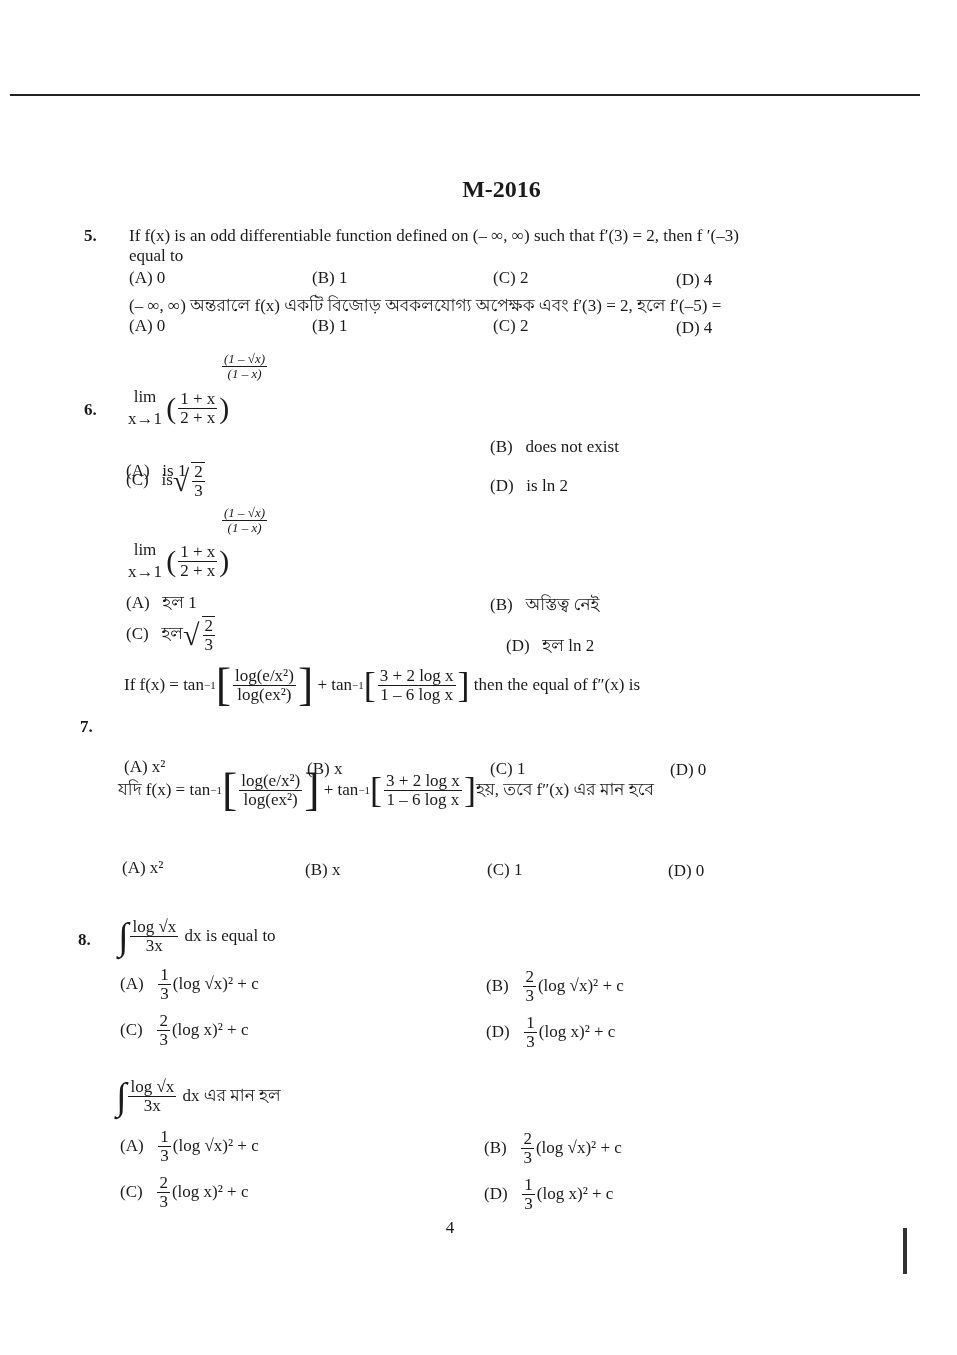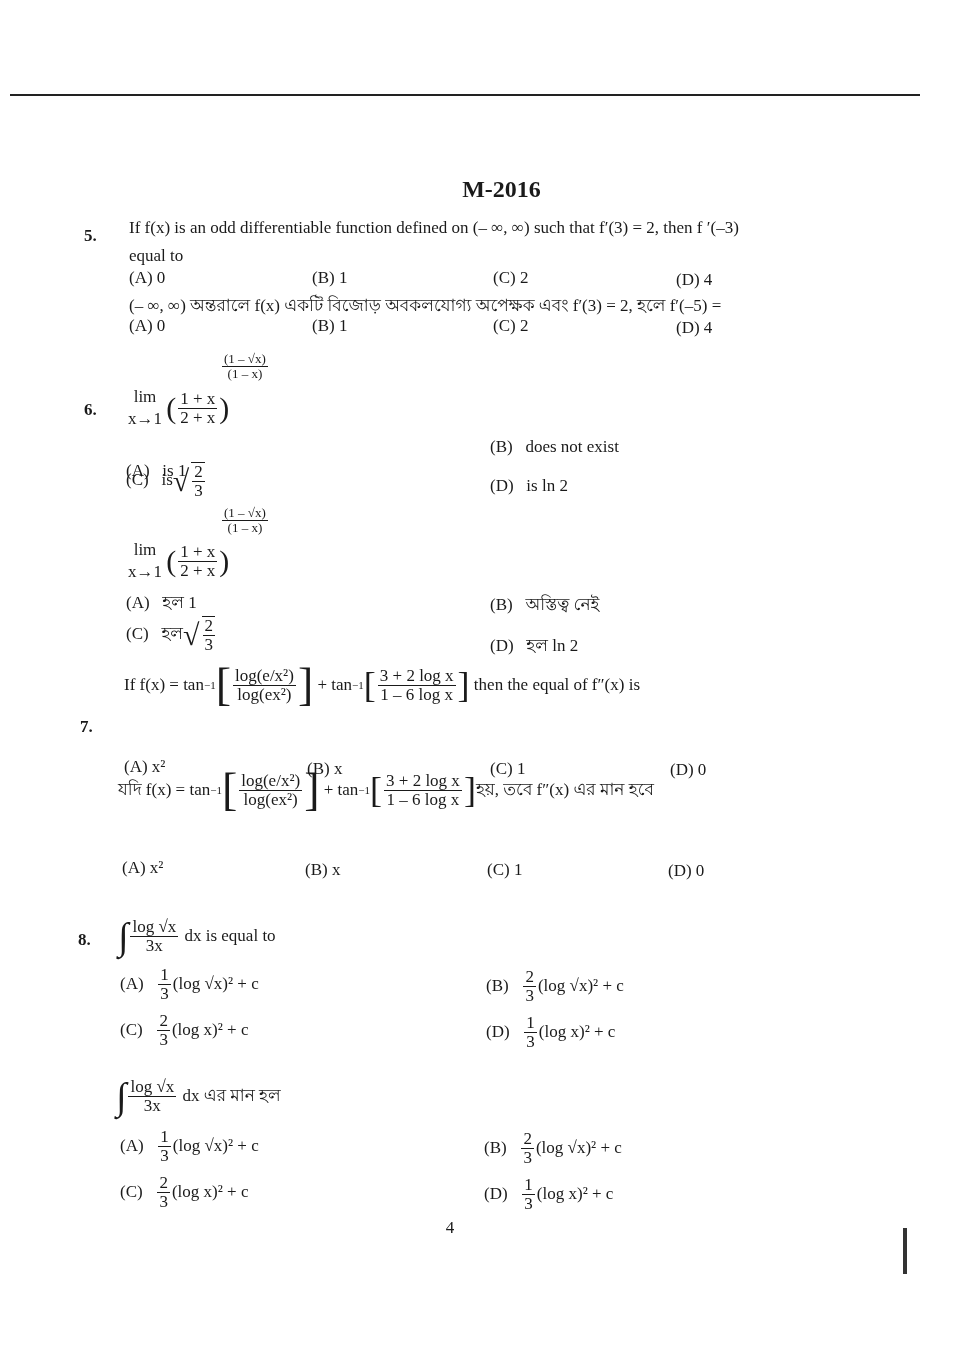--- a/index.html
+++ b/index.html
@@ -6,39 +6,39 @@
   body {
     width: 957px; height: 1355px; background: #ffffff; position: relative; overflow: hidden;
     font-family: "Liberation Serif", "DejaVu Serif", serif; color: #1a1a1a; font-size: 17px;
   }
   .abs { position: absolute; white-space: nowrap; }
   .rule { position: absolute; left: 10px; top: 94px; width: 910px; height: 2px; background: #222; }
   .header { left: 0; width: 957px; top: 176px; text-align: center; font-weight: bold; font-size: 24px; margin-left: 23px; }
   .qnum { font-weight: bold; }
   .frac { display: inline-flex; flex-direction: column; vertical-align: middle; text-align: center; line-height: 1.05; margin: 0 2px; }
   .frac > span:first-child { border-bottom: 1px solid #1a1a1a; padding: 0 2px; }
-  .frac.small { font-size: 13px; }
+  .frac.small { font-size: 13px; font-style: italic; }
   .sqrt { border-top: 1px solid #1a1a1a; padding-left: 1px; }
   .sup { font-size: 11px; vertical-align: super; }
   .big-paren { font-size: 30px; vertical-align: middle; font-weight: lighter; }
   .big-brack { font-size: 46px; vertical-align: middle; font-weight: lighter; line-height: 1; }
   .integral { font-size: 38px; vertical-align: middle; font-weight: lighter; }
   .lim { display: inline-flex; flex-direction: column; align-items: center; vertical-align: middle; line-height: 1.3; }
   .sqrt-sym { font-size: 30px; vertical-align: middle; font-weight: lighter; }
   .page-num { left: 0; width: 900px; text-align: center; top: 1218px; font-size: 17px; }
   .mark { position: absolute; left: 903px; top: 1228px; width: 4px; height: 46px; background: #333; }
 </style>
 </head>
 <body>
 
 <div class="rule"></div>
 <div class="abs header">M-2016</div>
 
 <div class="abs qnum" style="left:84px;top:226px;">5.</div>
-<div class="abs" style="left:129px;top:218px;font-family:Liberation Serif, serif;">If f(x) is an odd differentiable function defined on (– ∞, ∞) such that f′(3) = 2, then f ′(–3)</div>
+<div class="abs" style="left:129px;top:226px;font-family:Liberation Serif, serif;">If f(x) is an odd differentiable function defined on (– ∞, ∞) such that f′(3) = 2, then f ′(–3)</div>
 <div class="abs" style="left:129px;top:246px;">equal to</div>
 <div class="abs" style="left:129px;top:268px;">(A)   0</div>
 <div class="abs" style="left:312px;top:268px;">(B)   1</div>
 <div class="abs" style="left:493px;top:268px;">(C)   2</div>
 <div class="abs" style="left:676px;top:270px;">(D)   4</div>
 <div class="abs" style="left:129px;top:292px;">(– ∞, ∞) অন্তরালে  f(x) একটি বিজোড় অবকলযোগ্য অপেক্ষক এবং f′(3) = 2, হলে f′(–5) =</div>
 <div class="abs" style="left:129px;top:316px;">(A)   0</div>
 <div class="abs" style="left:312px;top:316px;">(B)   1</div>
 <div class="abs" style="left:493px;top:316px;">(C)   2</div>
 <div class="abs" style="left:676px;top:318px;">(D)   4</div>
@@ -83,21 +83,21 @@
       <span>1 + x</span>
       <span>2 + x</span>
     </span><span class="big-paren">)</span>
 </div>
 <div class="abs" style="left:126px;top:589px;"><span>(A)</span>&nbsp;&nbsp;&nbsp;<span>হল 1</span></div>
 <div class="abs" style="left:490px;top:591px;"><span>(B)</span>&nbsp;&nbsp;&nbsp;<span>অস্তিত্ব নেই</span></div>
 <div class="abs" style="left:126px;top:616px;"><span>(C)</span>&nbsp;&nbsp;&nbsp;<span>হল</span><span class="sqrt-sym">√</span><span class="frac sqrt">
       <span>2</span>
       <span>3</span>
     </span></div>
-<div class="abs" style="left:490px;top:632px;"><span>(D)</span>&nbsp;&nbsp;&nbsp;<span>হল ln 2</span></div>
+<div class="abs" style="left:506px;top:632px;"><span>(D)</span>&nbsp;&nbsp;&nbsp;<span>হল ln 2</span></div>
 
 <div class="abs qnum" style="left:80px;top:717px;">7.</div>
 <div class="abs" style="left:124px;top:645px;height:80px;display:flex;align-items:center;">
   <span>If f(x) = tan</span><span class="sup">−1</span>
   <span class="big-brack">[</span><span class="frac">
       <span>log(e/x²)</span>
       <span>log(ex²)</span>
     </span><span class="big-brack">]</span>
   &nbsp;<span>+ tan</span><span class="sup">−1</span>
   <span class="big-brack" style="font-size:36px;">[</span><span class="frac">

